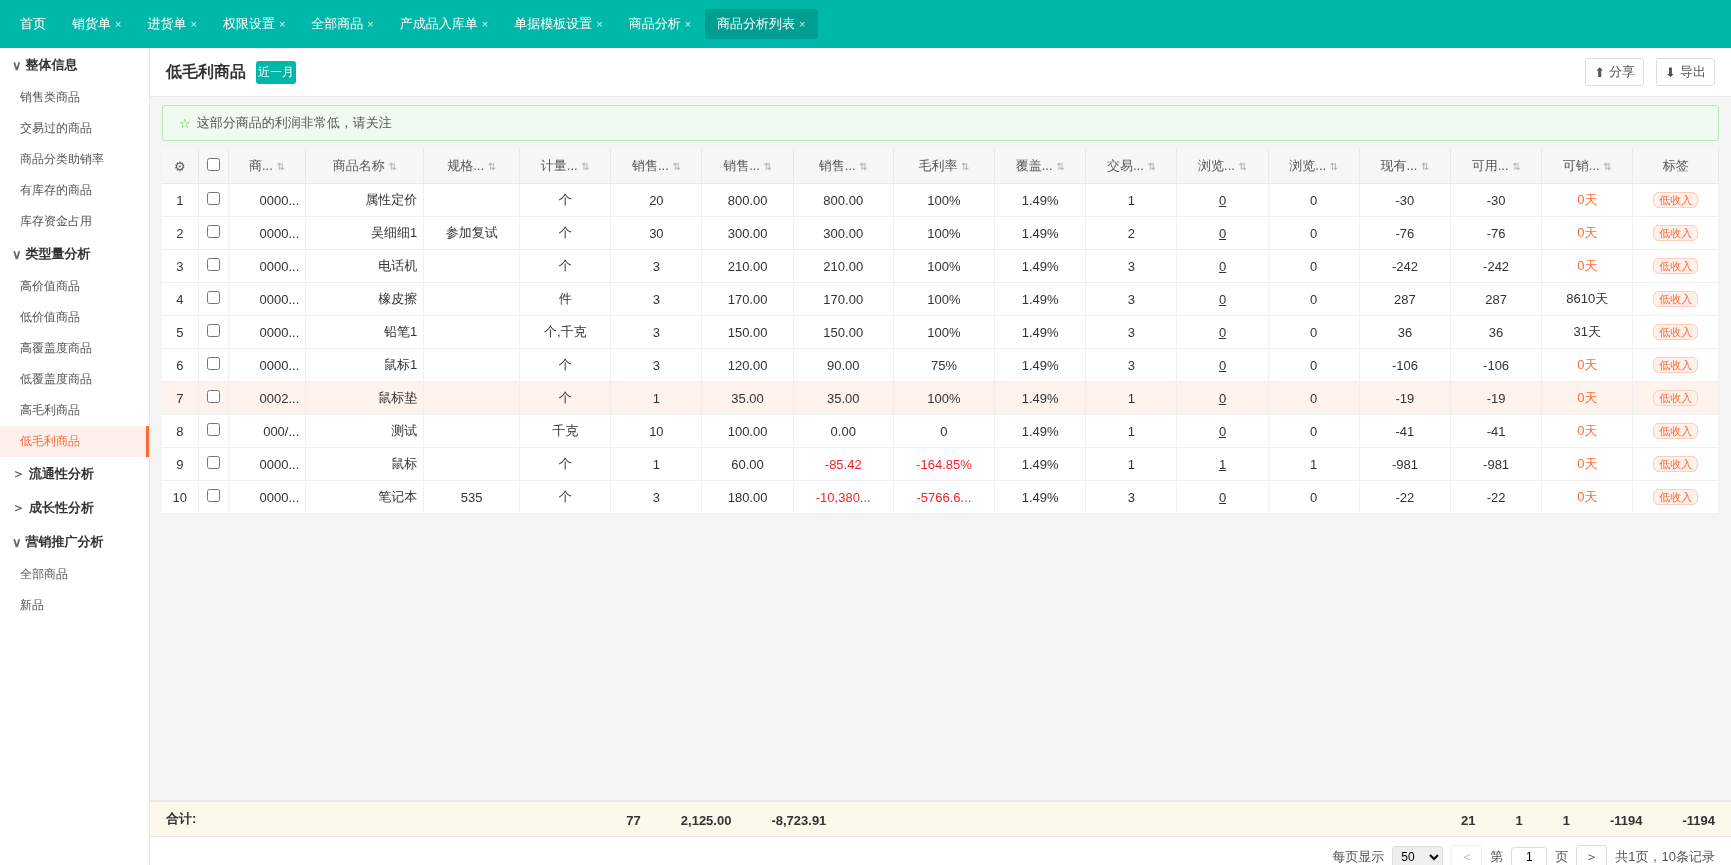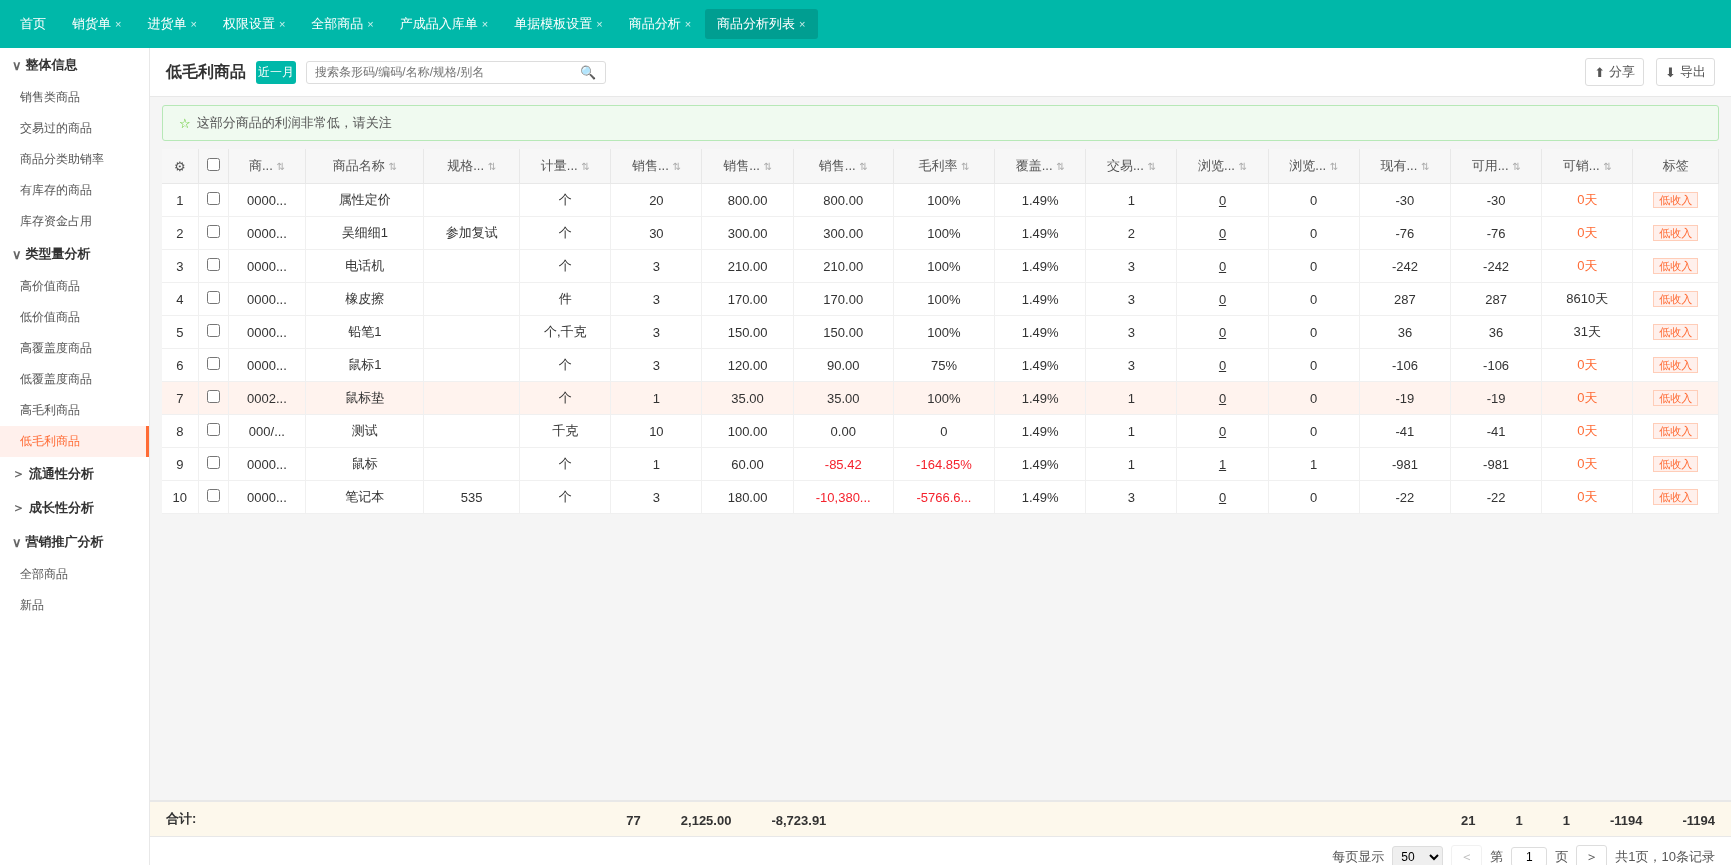--- a/index.html
+++ b/index.html
@@ -169,23 +169,23 @@
       border-bottom: 1px solid #f0f0f0;
     }
     tbody tr.highlighted { background: #fff3ee; }
     tbody td {
       padding: 7px 6px;
       text-align: center;
       color: #333;
       border-right: 1px solid #f0f0f0;
       white-space: nowrap;
     }
-    td.text-left { text-align: center; }
+    td.text-left { text-align: right; }
     td.underline { text-decoration: underline; cursor: pointer; color: #333; }
-    .tag-low { background: #fff0ec; color: #ff6b35; border: 1px solid #ffcdb8; padding: 1px 5px; border-radius: 0; font-size: 11px; }
+    .tag-low { background: #fff0ec; color: #ff6b35; border: 1px solid #ffcdb8; padding: 1px 5px; border-radius: 6px; font-size: 11px; }
 
     
     .table-footer {
       background: #fdf8ec;
       border-top: 2px solid #e8e8e8;
       padding: 8px 16px;
       display: flex;
       align-items: flex-end;
       gap: 40px;
       font-size: 12px;
@@ -309,24 +309,20 @@
     </div>
     <div class="sidebar-item">全部商品</div>
     <div class="sidebar-item">新品</div>
   </div>
 
   <div class="main-content">
 
     <div class="page-header">
       <span class="page-title">低毛利商品</span>
       <button class="time-filter-btn">近一月</button>
-      <div class="search-box">
-        <input type="text" placeholder="搜索条形码/编码/名称/规格/别名" style="">
-        <span style="color:#aaa;">🔍</span>
-      </div>
       <div class="header-actions">
         <button class="header-action-btn">
           <span>⬆</span>
           <span>分享</span>
         </button>
         <button class="header-action-btn">
           <span>⬇</span>
           <span>导出</span>
         </button>
       </div>

